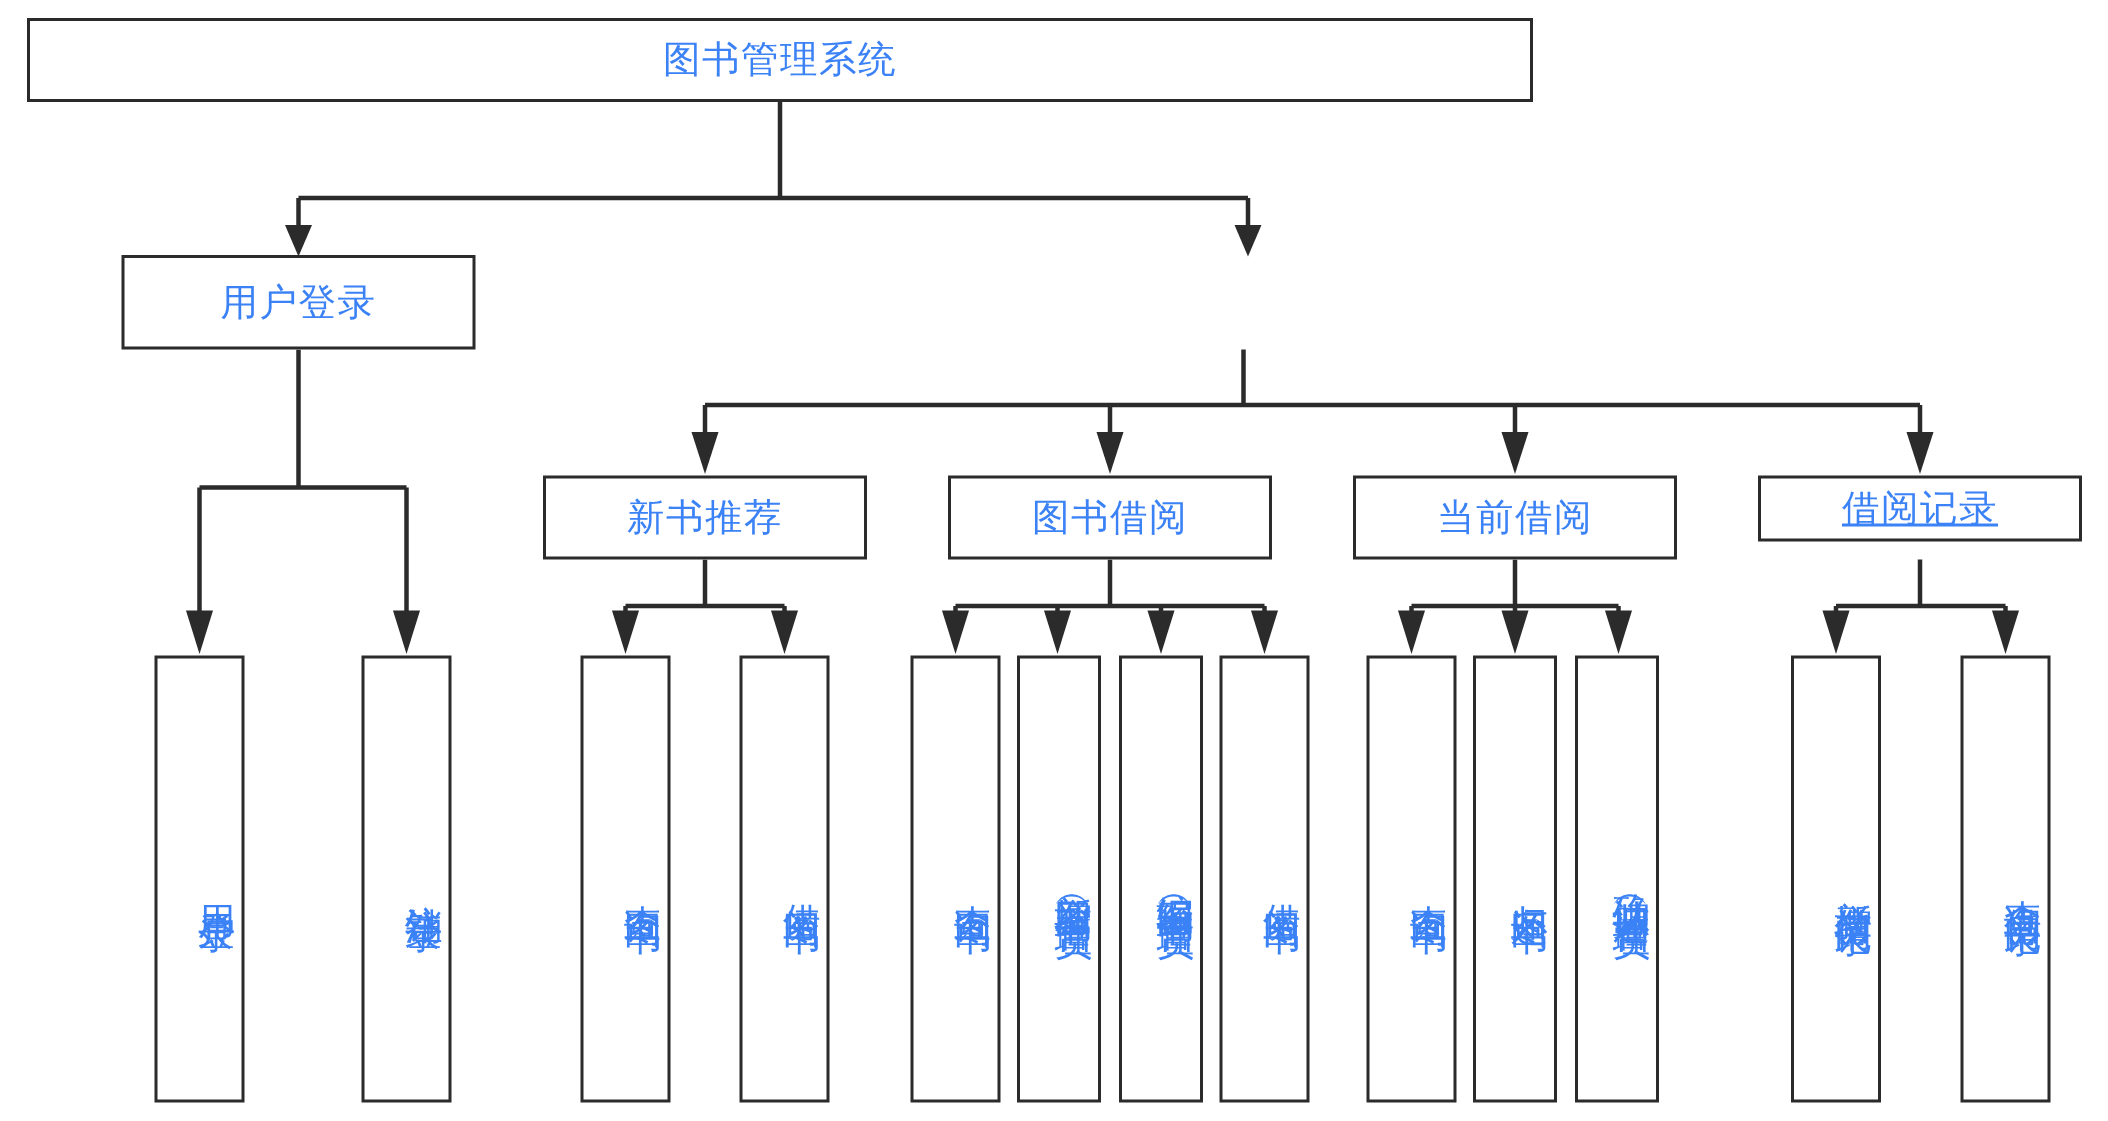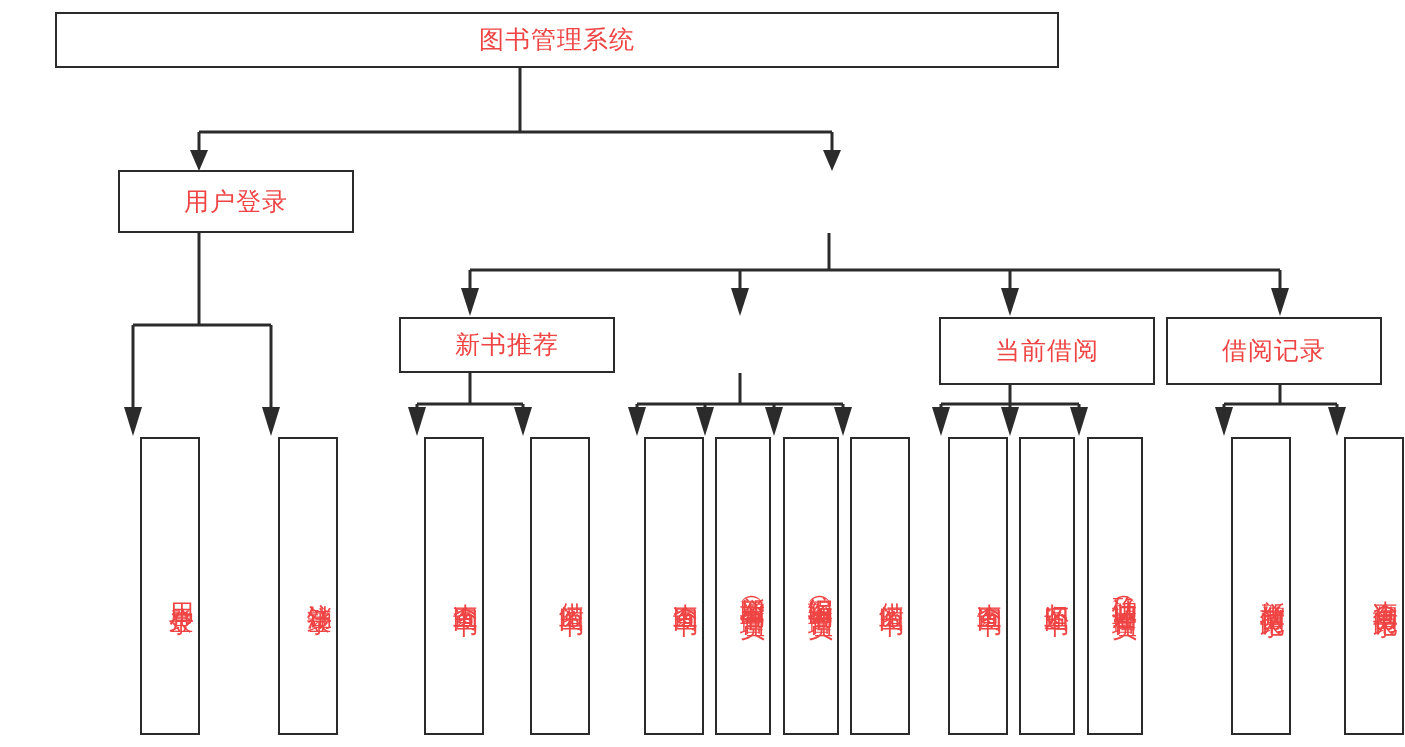--- a/index.html
+++ b/index.html
@@ -26,22 +26,21 @@
     pointer-events: none;
   }
   .node {
     position: absolute;
     box-sizing: border-box;
     background: #ffffff;
     border: 2.5px solid #2b2b2b;
     display: flex;
     align-items: center;
     justify-content: center;
-    color: #ef4444;
-    margin-left: 37px;
+    color: #3b82f6;
   }
   .node.horiz {
     font-size: 25px;
     letter-spacing: 1px;
     line-height: 1.1;
   }
   .node.vert {
     writing-mode: vertical-rl;
     text-orientation: upright;
     font-size: 25px;
@@ -156,26 +155,29 @@
 
   <div class="node horiz" style="left:81px; top:170px; width:236px; height:63px;">
     <span>用户登录</span>
   </div>
 
 
   <div class="node horiz" style="left:362px; top:317px; width:216px; height:56px;">
     <span>新书推荐</span>
   </div>
 
-
-  <div class="node horiz" style="left:902px; top:317px; width:216px; height:68px;">
+  <div class="node horiz" style="left:632px; top:317px; width:216px; height:56px;">
+    <span>图书借阅</span>
+  </div>
+
+  <div class="node horiz" style="left:902px; top:317px; width:216px; height:56px;">
     <span>当前借阅</span>
   </div>
 
-  <div class="node horiz" style="left:1129px; top:317px; width:216px; height:68px;">
+  <div class="node horiz" style="left:1172px; top:317px; width:216px; height:44px;text-decoration:underline;">
     <span>借阅记录</span>
   </div>
 
   <div class="node vert" style="left:103px; top:437px; width:60px; height:298px;">
     <span class="vtext">用户登录</span>
   </div>
 
   <div class="node vert" style="left:241px; top:437px; width:60px; height:298px;">
     <span class="vtext">注销登录</span>
   </div>

